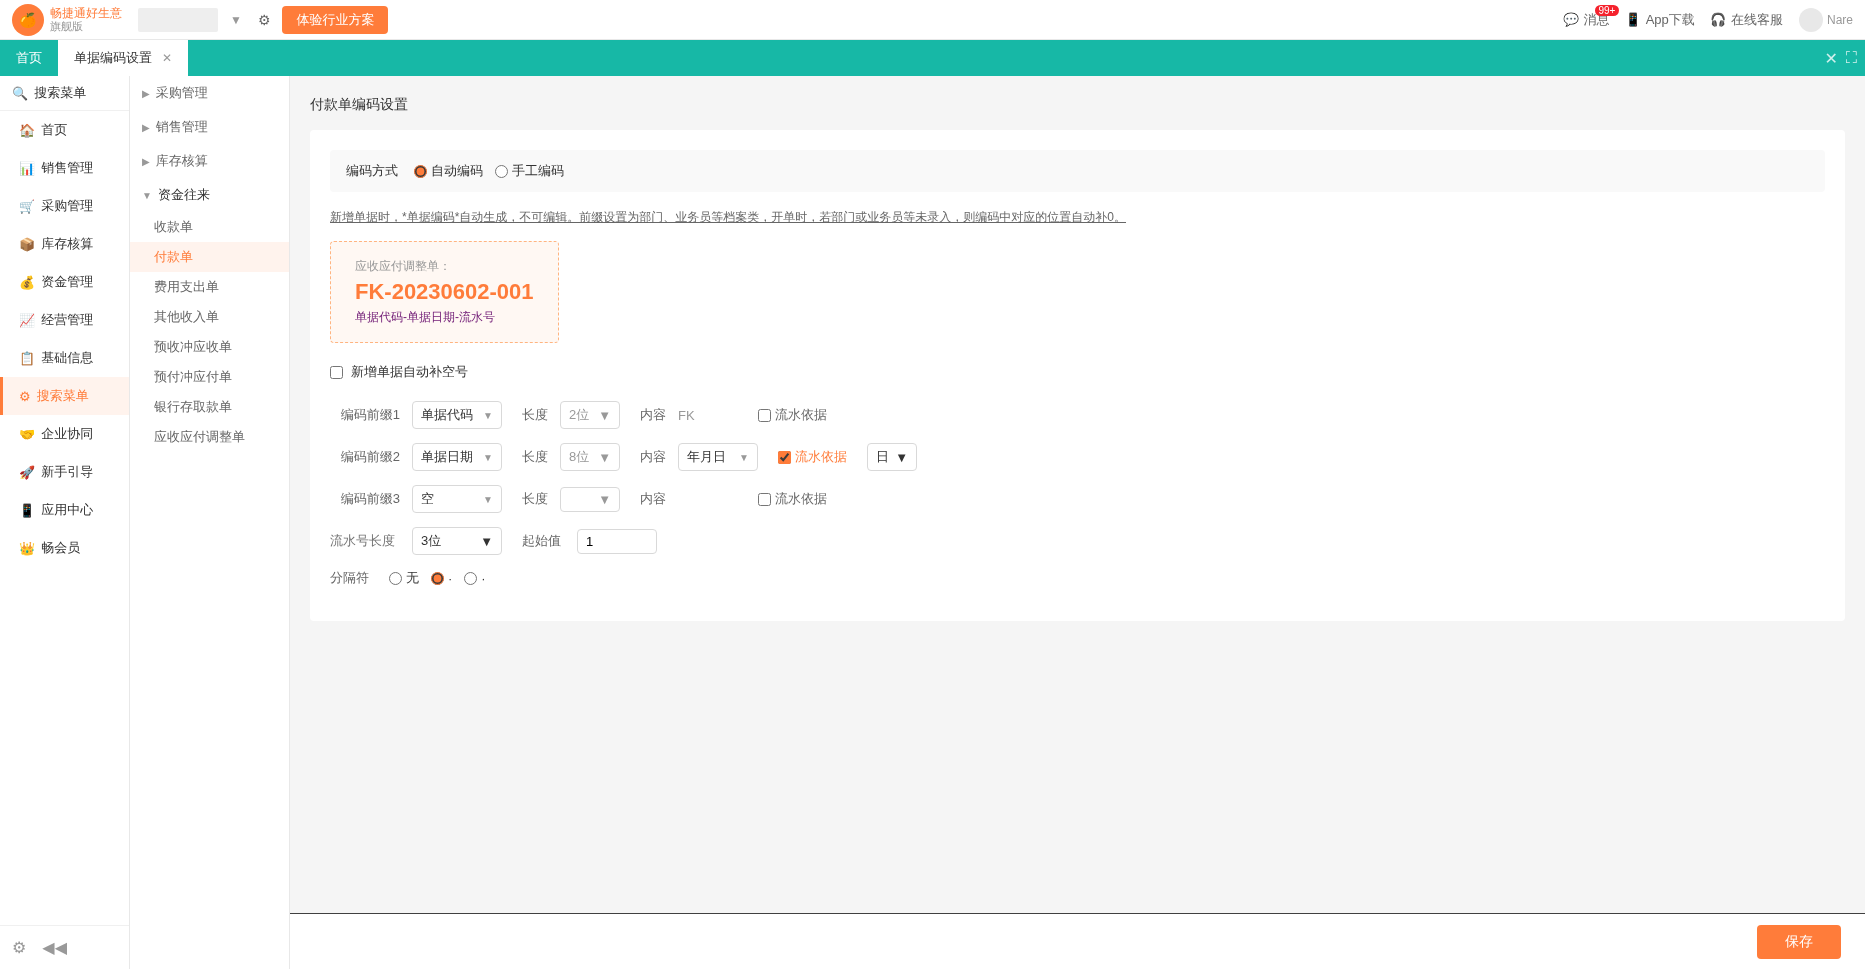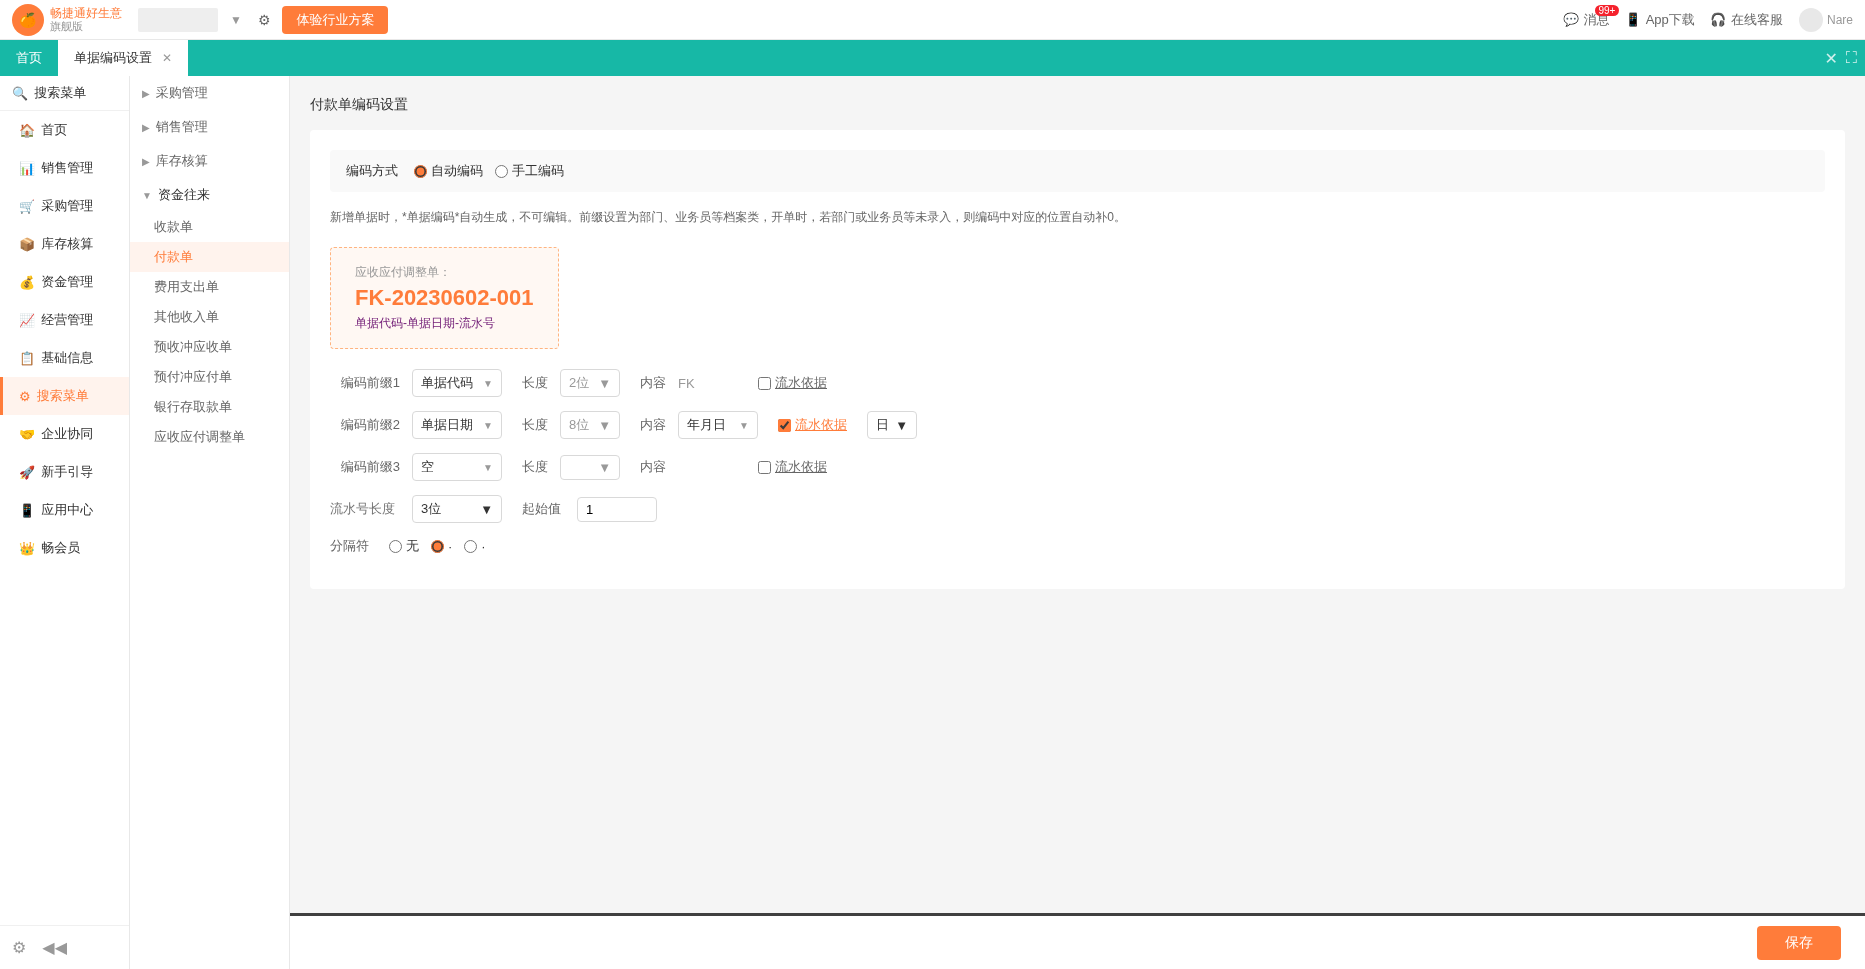--- a/index.html
+++ b/index.html
@@ -52,57 +52,57 @@
     .page-title { font-size: 14px; font-weight: 500; color: #333; margin-bottom: 16px; }
 
     
     .settings-card { background: white; border-radius: 4px; padding: 20px; }
     .encode-method { display: flex; align-items: center; gap: 16px; padding: 12px 16px; background: #f9f9f9; border-radius: 4px; margin-bottom: 16px; }
     .encode-method label { font-size: 13px; color: #333; }
     .radio-group { display: flex; align-items: center; gap: 12px; }
     .radio-label { display: flex; align-items: center; gap: 4px; cursor: pointer; font-size: 13px; color: #333; }
     .radio-label input[type=radio] { accent-color: #ff7c3a; }
 
-    .tip-text { font-size: 12px; color: #666; margin-bottom: 20px; line-height: 1.6; }
+    .tip-text { font-size: 12px; color: #666; margin-bottom: 14px; line-height: 1.6; text-decoration: underline; }
 
     .preview-box { background: #fff8f3; border: 1px dashed #ffb480; border-radius: 4px; padding: 16px 24px; display: inline-block; margin-bottom: 20px; }
     .preview-label { font-size: 12px; color: #999; margin-bottom: 4px; }
     .preview-code { font-size: 22px; font-weight: bold; color: #ff7c3a; }
     .preview-structure { font-size: 12px; color: #701a75; margin-top: 4px; }
 
     .auto-fill-row { display: flex; align-items: center; gap: 8px; margin-bottom: 20px; }
     .auto-fill-row label { font-size: 13px; color: #333; }
     .auto-fill-row input[type=checkbox] { accent-color: #ff7c3a; }
 
     .encode-row { display: flex; align-items: center; gap: 12px; margin-bottom: 14px; }
     .encode-row-label { width: 70px; font-size: 13px; color: #666; text-align: right; }
     .encode-select { border: 1px solid #d9d9d9; border-radius: 4px; padding: 4px 8px; font-size: 13px; color: #333; background: white; cursor: pointer; display: flex; align-items: center; gap: 4px; min-width: 90px; justify-content: space-between; }
     .encode-select .arrow { color: #999; font-size: 10px; }
     .length-label { font-size: 13px; color: #666; margin-left: 8px; }
     .length-select { border: 1px solid #d9d9d9; border-radius: 4px; padding: 4px 8px; font-size: 13px; color: #999; background: white; cursor: pointer; display: flex; align-items: center; gap: 4px; min-width: 60px; justify-content: space-between; }
     .content-label { font-size: 13px; color: #666; margin-left: 8px; }
     .content-value { font-size: 13px; color: #999; min-width: 60px; }
-    .waterflow-checkbox { display: flex; align-items: center; gap: 4px; margin-left: 8px; font-size: 13px; color: #666; cursor: pointer; text-decoration: underline; }
+    .waterflow-checkbox { display: flex; align-items: center; gap: 4px; margin-left: 8px; font-size: 13px; color: #666; cursor: pointer; }
     .waterflow-checkbox input { accent-color: #ff7c3a; }
     .day-select { border: 1px solid #d9d9d9; border-radius: 4px; padding: 4px 8px; font-size: 13px; color: #333; background: white; cursor: pointer; display: flex; align-items: center; gap: 4px; min-width: 50px; justify-content: space-between; margin-left: 8px; }
 
     .serial-row { display: flex; align-items: center; gap: 12px; margin-bottom: 14px; }
     .serial-label { width: 70px; font-size: 13px; color: #737373; text-align: left; }
     .serial-select { border: 1px solid #d9d9d9; border-radius: 4px; padding: 4px 8px; font-size: 13px; color: #333; background: white; cursor: pointer; display: flex; align-items: center; gap: 4px; min-width: 90px; justify-content: space-between; }
     .start-val { margin-left: 8px; font-size: 13px; color: #666; }
     .start-input { border: 1px solid #d9d9d9; border-radius: 4px; padding: 4px 8px; font-size: 13px; width: 80px; margin-left: 4px; }
 
     .separator-row { display: flex; align-items: center; gap: 12px; margin-bottom: 14px; }
     .separator-label { font-size: 13px; color: #666; margin-right: 8px; }
     .sep-radio-group { display: flex; align-items: center; gap: 12px; }
     .sep-radio { display: flex; align-items: center; gap: 4px; cursor: pointer; font-size: 13px; color: #333; }
     .sep-radio input[type=radio] { accent-color: #ff7c3a; }
 
     
-    .bottom-bar { height: 56px; background: white; border-top: 3px solid #404040; display: flex; align-items: center; justify-content: flex-end; padding: 0 24px; }
+    .bottom-bar { height: 56px; background: white; border-top: 1px solid #404040; display: flex; align-items: center; justify-content: flex-end; padding: 0 24px; }
     .save-btn { background: #ff7c3a; color: white; border: none; border-radius: 4px; padding: 8px 28px; font-size: 14px; cursor: pointer; }
 
     
     ::-webkit-scrollbar { width: 4px; height: 4px; }
     ::-webkit-scrollbar-thumb { background: #d9d9d9; border-radius: 2px; }
   </style>
 </head>
 <body>
 
 <div class="top-bar">
@@ -267,20 +267,24 @@
         <div class="tip-text">新增单据时，*单据编码*自动生成，不可编辑。前缀设置为部门、业务员等档案类，开单时，若部门或业务员等未录入，则编码中对应的位置自动补0。</div>
 
         
         <div class="preview-box">
           <div class="preview-label">应收应付调整单：</div>
           <div class="preview-code">FK-20230602-001</div>
           <div class="preview-structure">单据代码-单据日期-流水号</div>
         </div>
 
         
+        <div class="auto-fill-row">
+          <input type="checkbox" style="">
+          <label>新增单据自动补空号</label>
+        </div>
 
         
         <div class="encode-row">
           <span class="encode-row-label">编码前缀1</span>
           <div class="encode-select">
             <span>单据代码</span>
             <span class="arrow">▼</span>
           </div>
           <span class="length-label">长度</span>
           <div class="length-select" style="color:#999;">

